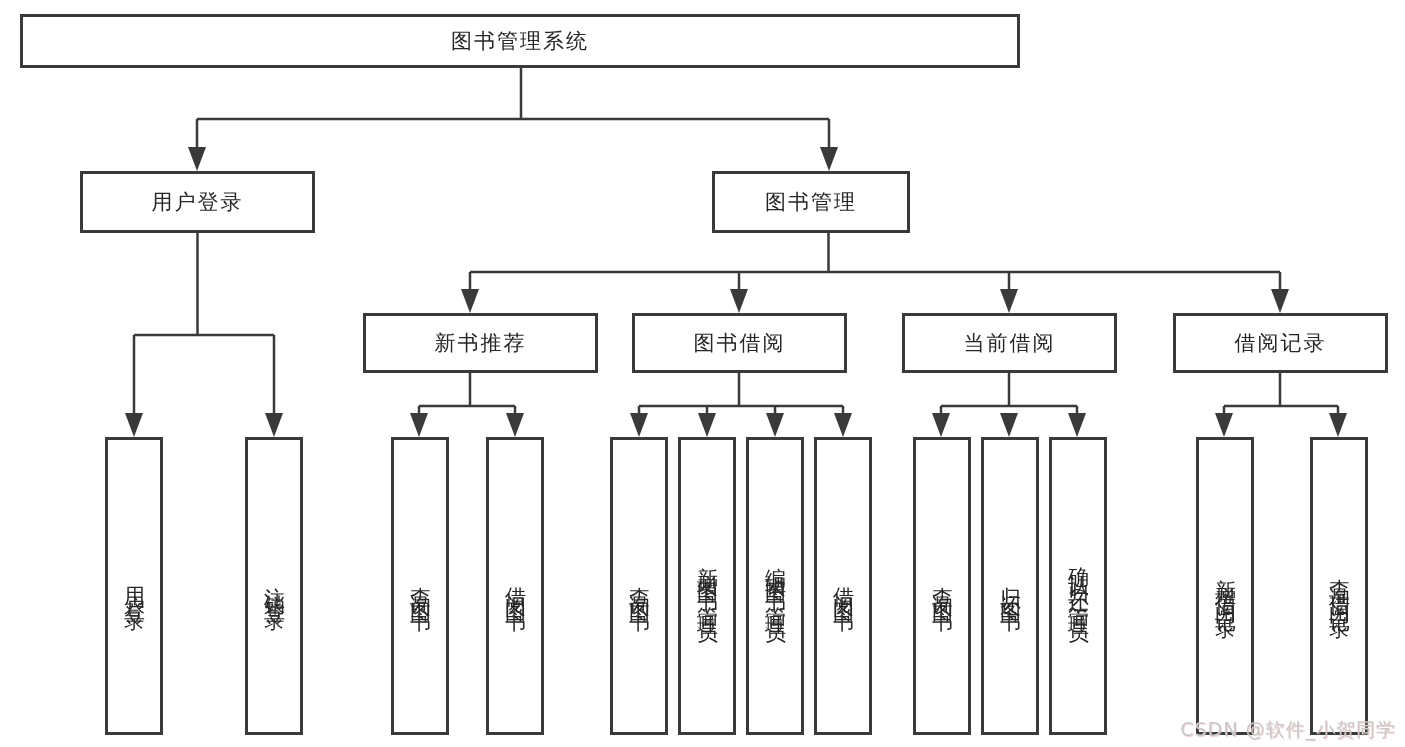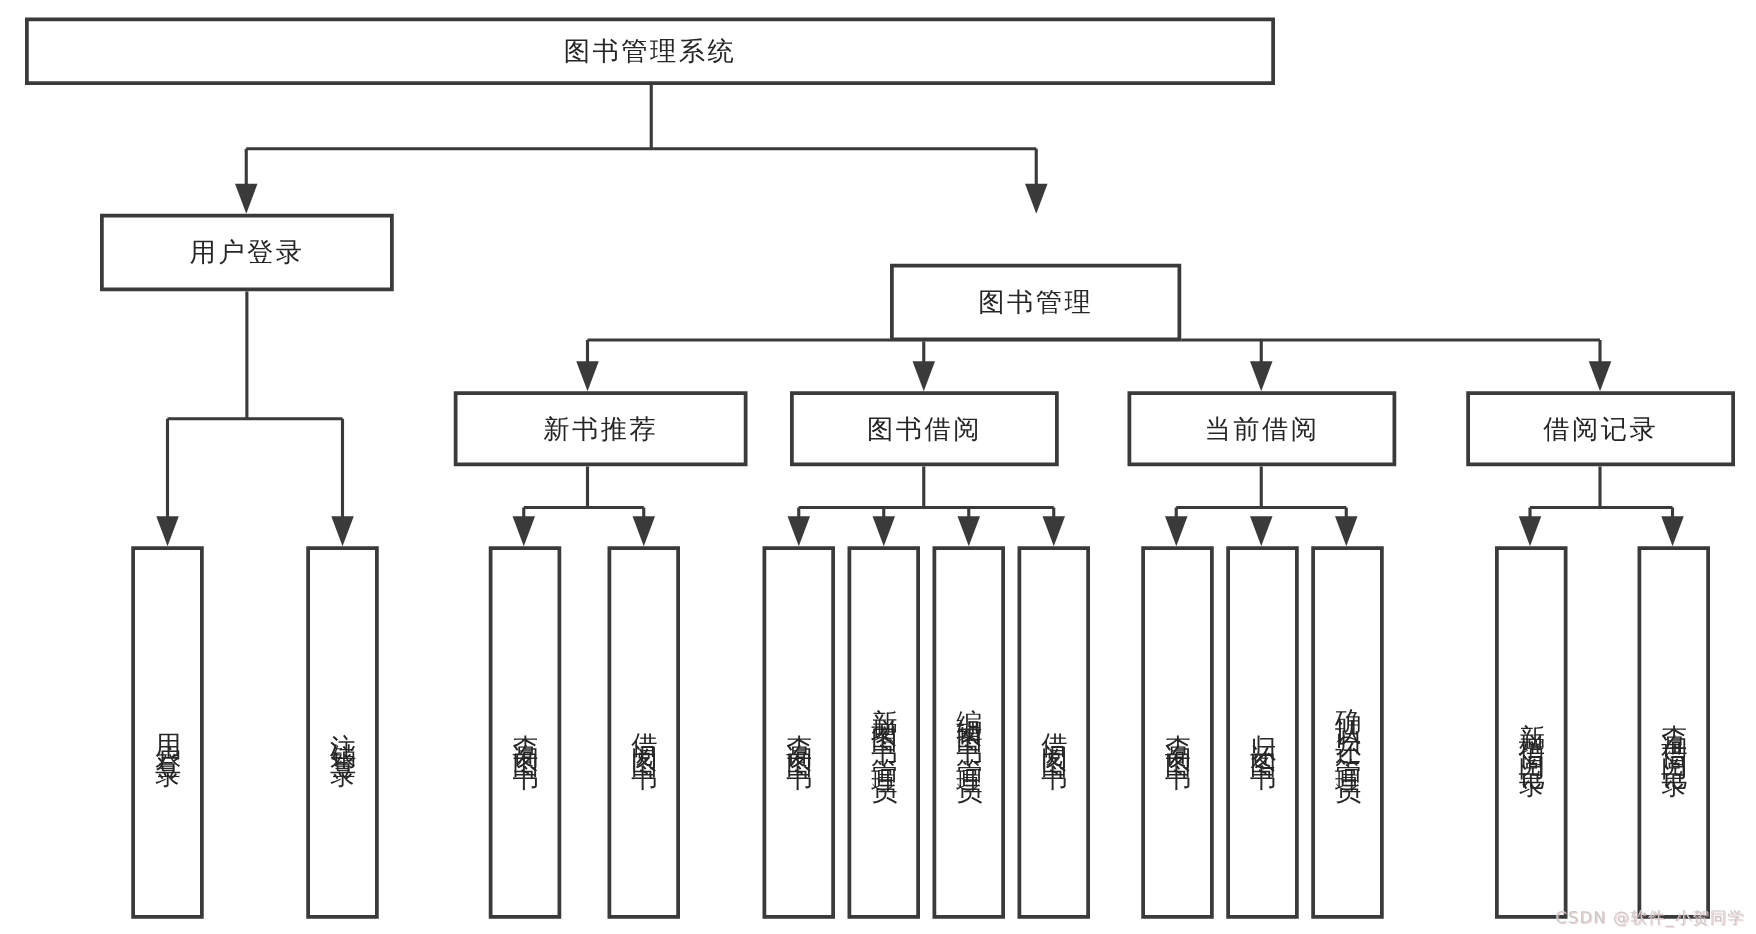--- a/index.html
+++ b/index.html
@@ -72,21 +72,21 @@
     font-size: 21px;
     letter-spacing: 8px;
     line-height: 1;
     color: var(--text);
   }
 
   .watermark {
     position: absolute;
     right: 9px;
     bottom: 4px;
-    font-size: 13px;
+    font-size: 19px;
     letter-spacing: 1px;
     color: var(--watermark);
     text-shadow: 1px 1px 0 rgba(232, 176, 176, 0.55);
     z-index: 3;
     white-space: nowrap;
     margin-left: 20px;
   }
 </style>
 </head>
 <body>
@@ -132,21 +132,21 @@
     </g>
   </svg>
 
   <div class="node" style="left:20px; top:14px; width:1000px; height:54px;">
     <span class="label">图书管理系统</span>
   </div>
 
   <div class="node" style="left:80px; top:171px; width:235px; height:62px;">
     <span class="label">用户登录</span>
   </div>
-  <div class="node" style="left:712px; top:171px; width:233px; height:62px;margin-top:40px;">
+  <div class="node" style="left:712px; top:171px; width:198px; height:62px;">
     <span class="label">图书管理</span>
   </div>
 
   <div class="node" style="left:363px; top:313px; width:235px; height:60px;">
     <span class="label">新书推荐</span>
   </div>
   <div class="node" style="left:632px; top:313px; width:215px; height:60px;">
     <span class="label">图书借阅</span>
   </div>
   <div class="node" style="left:902px; top:313px; width:215px; height:60px;">

